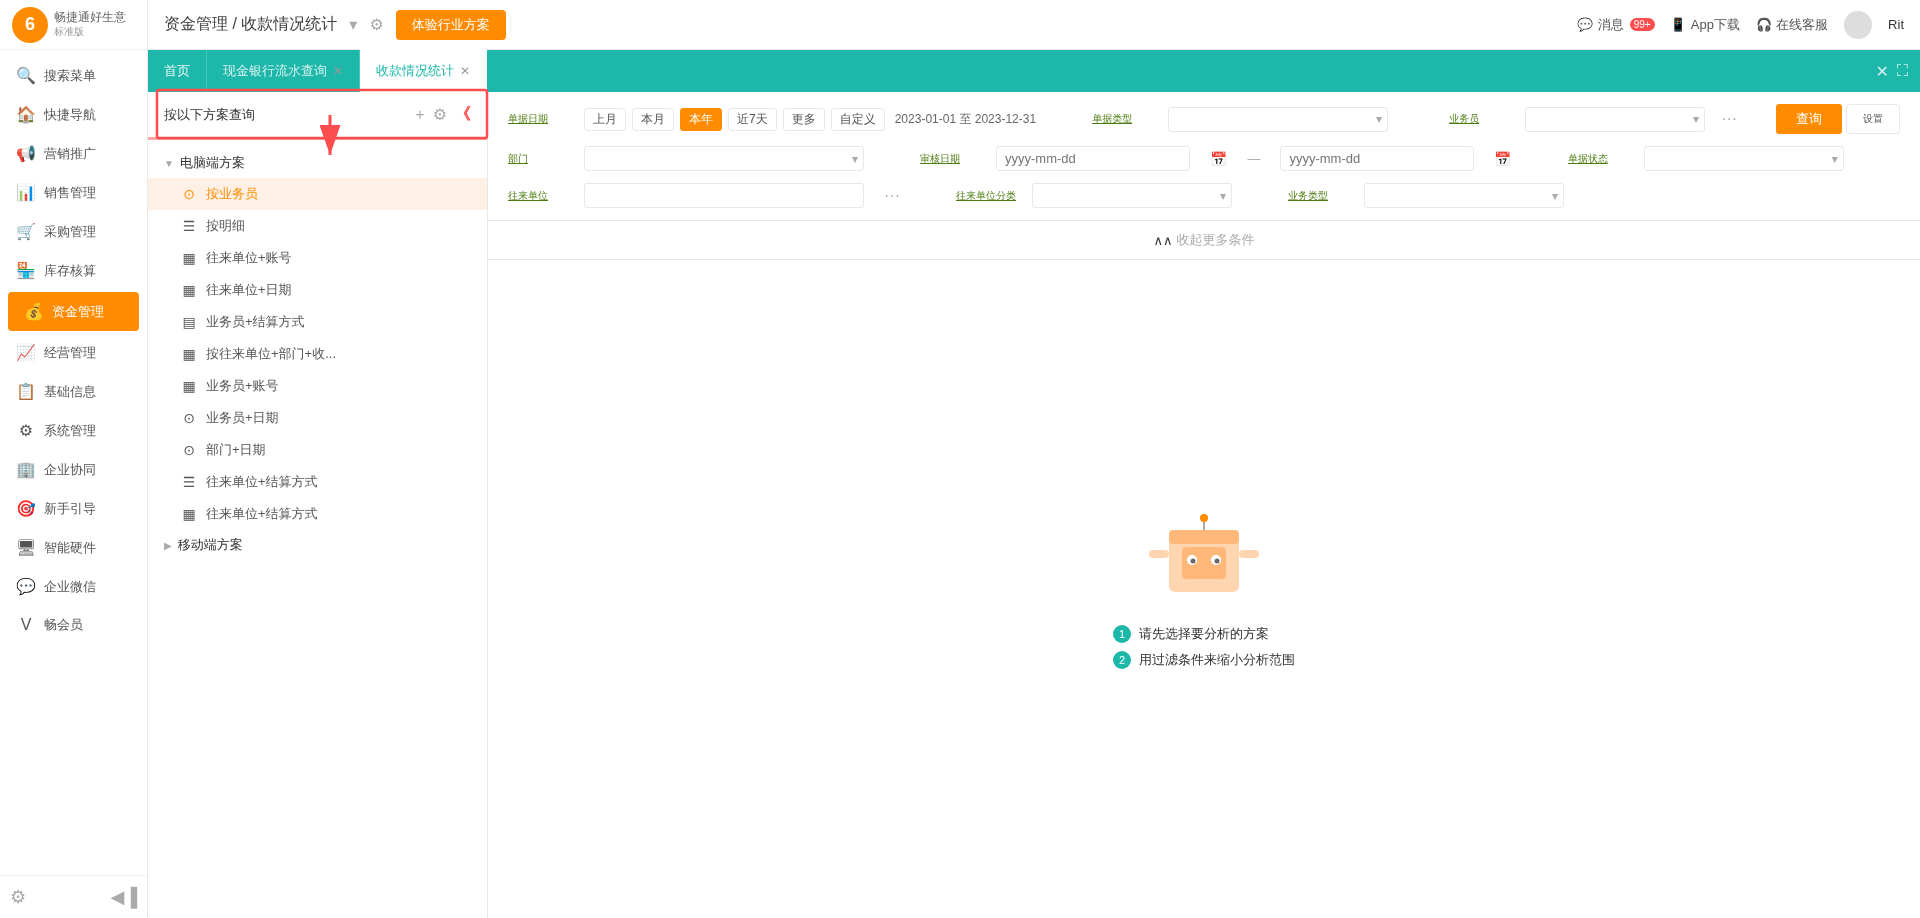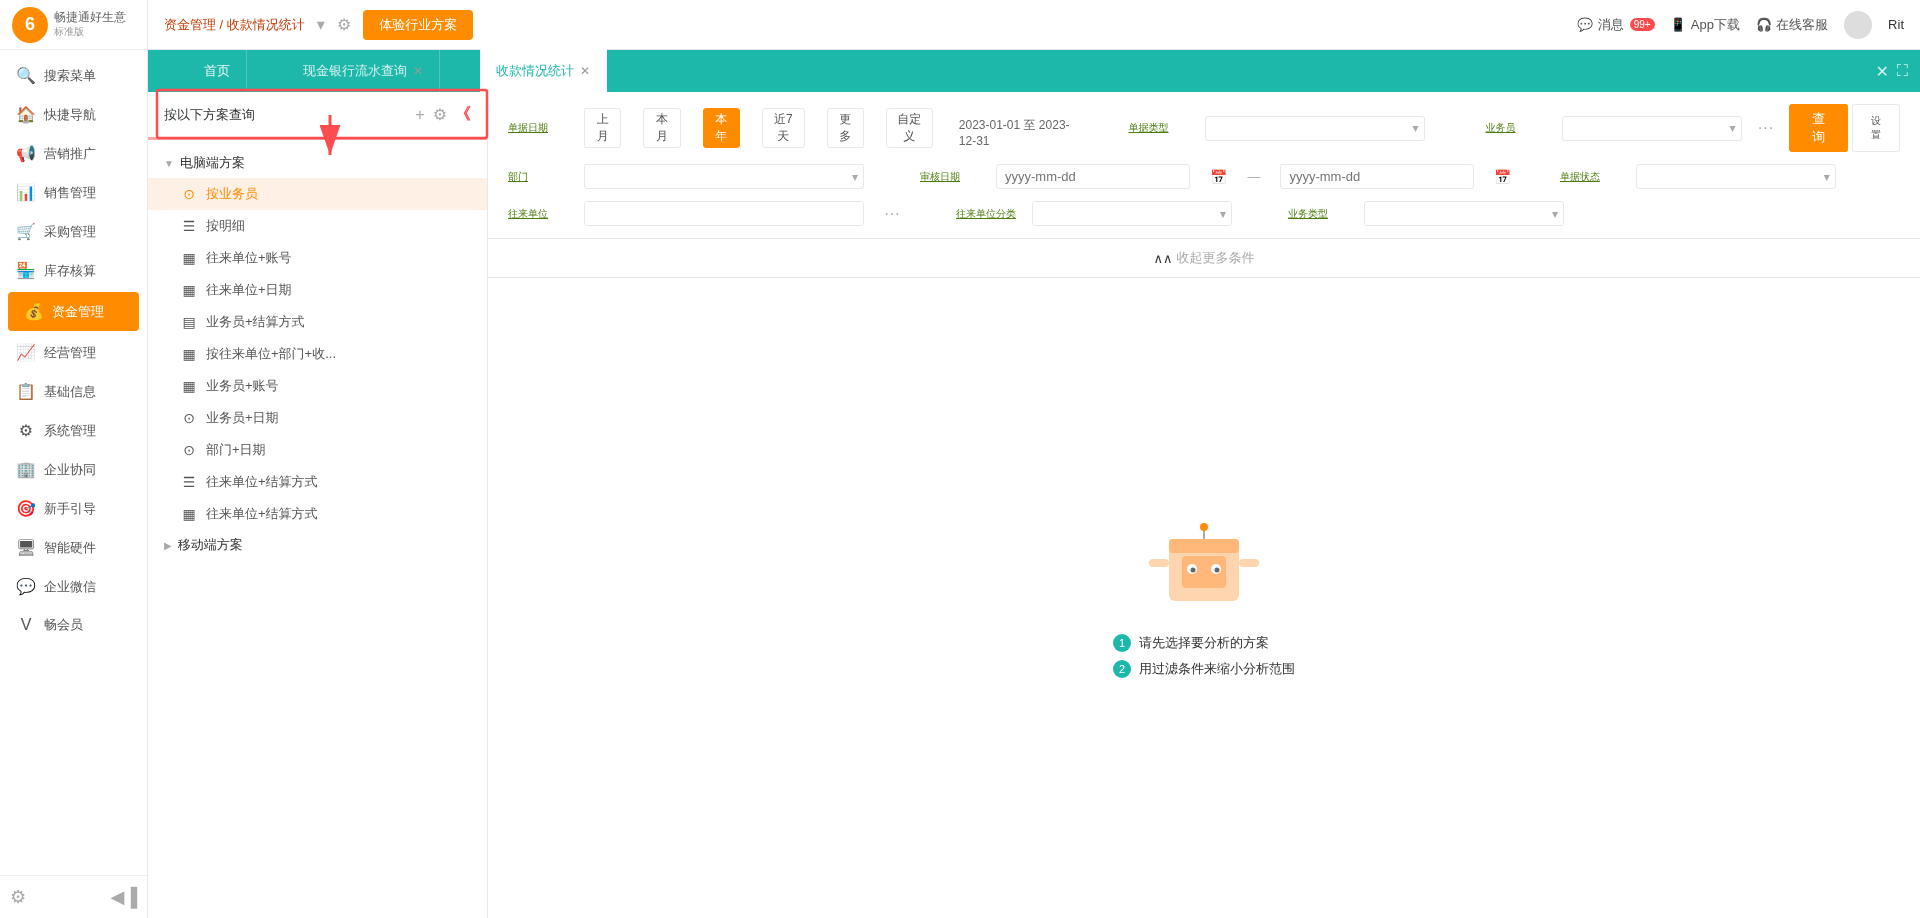--- a/index.html
+++ b/index.html
@@ -42,21 +42,21 @@
       margin-left: 148px; height: 918px; display: flex; flex-direction: column;
     }
 
     
     .top-header {
       height: 50px; background: #fff; border-bottom: 1px solid #e8e8e8;
       display: flex; align-items: center; justify-content: space-between;
       padding: 0 16px; flex-shrink: 0;
     }
     .header-left { display: flex; align-items: center; gap: 12px; }
-    .header-breadcrumb { font-size: 13px; color: #c2410c; }
+    .header-breadcrumb { font-size: 16px; color: #404040; }
     .header-dropdown { font-size: 16px; color: #aaa; cursor: pointer; }
     .header-gear { font-size: 16px; color: #aaa; cursor: pointer; }
     .header-trial-btn {
       background: #ff8c00; color: #fff; border: none; border-radius: 4px;
       padding: 6px 16px; font-size: 13px; cursor: pointer;
     }
     .header-right { display: flex; align-items: center; gap: 16px; }
     .header-action { display: flex; align-items: center; gap: 4px; color: #555; font-size: 13px; cursor: pointer; }
     .badge-red {
       background: #ff4d4f; color: #fff; border-radius: 10px;
@@ -65,21 +65,21 @@
     .user-avatar { width: 28px; height: 28px; background: #ddd; border-radius: 50%; }
 
     
     .tab-bar {
       height: 42px; background: #1eb8aa; display: flex; align-items: center;
       padding: 0 0; flex-shrink: 0;
     }
     .tab-item {
       height: 51px; display: flex; align-items: center; padding: 0 16px;
       color: rgba(255,255,255,0.8); font-size: 13px; cursor: pointer;
-      border-right: 1px solid rgba(255,255,255,0.2); position: relative; margin-left: 40px;
+      border-right: 1px solid rgba(255,255,255,0.2); position: relative;
     }
     .tab-item.active { background: #fff; color: #1eb8aa; }
     .tab-item .tab-close { margin-left: 6px; font-size: 12px; color: #999; }
     .tab-home { color: rgba(255,255,255,0.9); }
     .tab-spacer { flex: 1; }
     .tab-window-btns { display: flex; align-items: center; gap: 8px; padding: 0 12px; }
     .win-btn { color: rgba(255,255,255,0.8); font-size: 16px; cursor: pointer; }
 
     
     .content-area {
@@ -139,21 +139,21 @@
     
     .filter-area {
       background: #fff; padding: 12px 20px;
       border-bottom: 1px solid #e8e8e8; flex-shrink: 0;
     }
     .filter-row {
       display: flex; align-items: center; gap: 16px; margin-bottom: 12px;
     }
     .filter-row:last-child { margin-bottom: 0; }
     .filter-label { color: #4d7c0f; font-size: 10px; min-width: 60px; text-decoration: underline; }
-    .filter-date-group { display: flex; align-items: flex-end; gap: 22px; }
+    .filter-date-group { display: flex; align-items: center; gap: 6px; }
     .date-shortcut {
       padding: 2px 8px; border: 1px solid #e8e8e8; border-radius: 3px;
       font-size: 12px; color: #555; cursor: pointer; background: #fff;
     }
     .date-shortcut.active { background: #ff8c00; color: #fff; border-color: #ff8c00; }
     .date-range { font-size: 12px; color: #666; margin-left: 4px; }
     .filter-select {
       border: 1px solid #e8e8e8; border-radius: 3px; padding: 4px 24px 4px 8px;
       font-size: 13px; color: #333; background: #fff; min-width: 180px;
       appearance: none; cursor: pointer; position: relative;
@@ -442,21 +442,21 @@
           <div class="filter-select-wrapper">
             <select class="filter-select" style="min-width:280px;"></select>
             <span class="select-arrow">▾</span>
           </div>
           <span class="filter-label" style="margin-left:40px;">审核日期</span>
           <input class="filter-input" style="min-width: 110px;" placeholder="yyyy-mm-dd">
           <span class="cal-icon">📅</span>
           <span class="filter-dash">—</span>
           <input class="filter-input" style="min-width: 110px;" placeholder="yyyy-mm-dd">
           <span class="cal-icon">📅</span>
-          <span class="filter-label" style="margin-left:32px;">单据状态</span>
+          <span class="filter-label" style="margin-left:40px;">单据状态</span>
           <div class="filter-select-wrapper">
             <select class="filter-select" style="min-width:200px;"></select>
             <span class="select-arrow">▾</span>
           </div>
         </div>
 
         <div class="filter-row">
           <span class="filter-label">往来单位</span>
           <div class="filter-select-wrapper">
             <select class="filter-select" style="min-width:280px;"></select>

